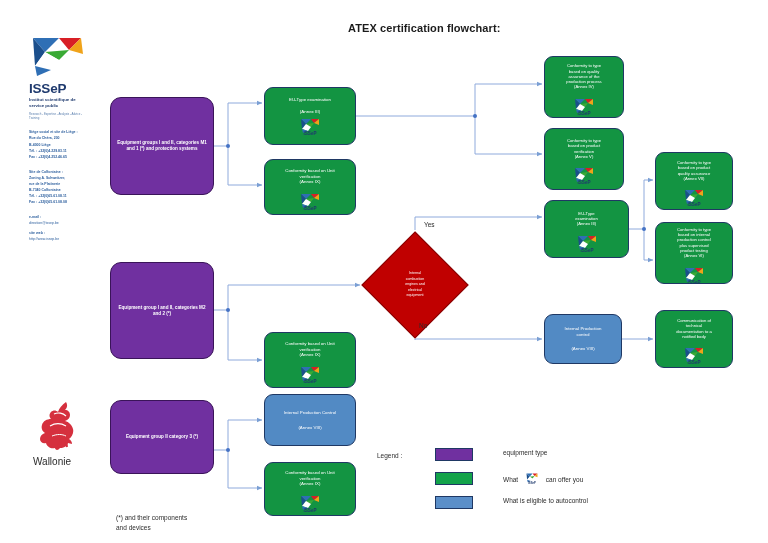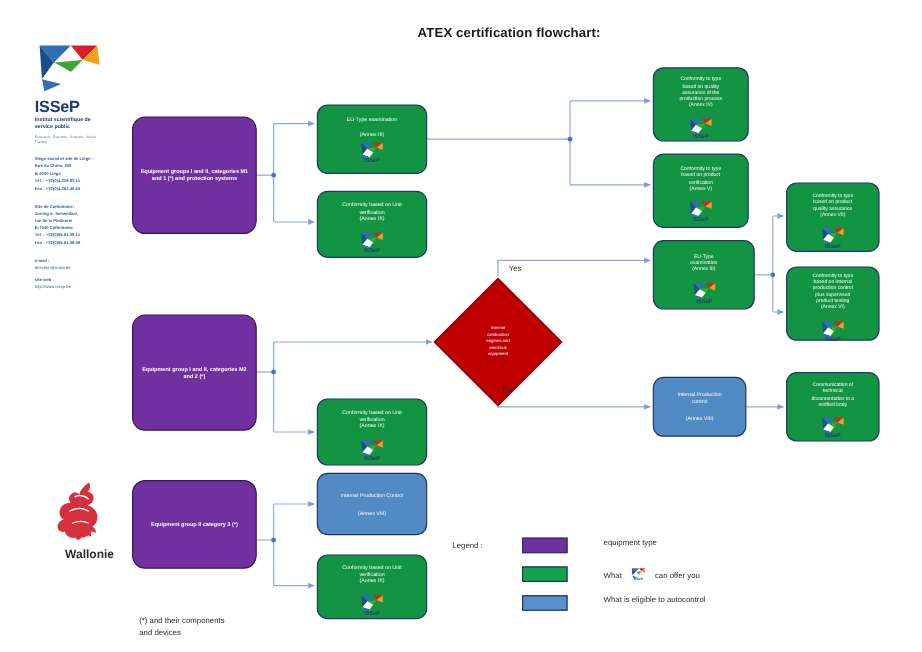--- a/index.html
+++ b/index.html
@@ -75,22 +75,21 @@
     width: 70px;
   }
   .addr-block .hd { font-weight: bold; }
   .addr-lines { font-weight: bold; }
 
   
   #wallonie-block {
     position: absolute;
     left: 18px; top: 396px;
     width: 62px;
-    text-align: right;
-    font-weight: bold;
+    text-align: left;
   }
   #wallonie-name {
     font-size: 10px;
     color: #2b2b2b;
     margin-top: 2px;
   }
 
   
   .node {
     position: absolute;

